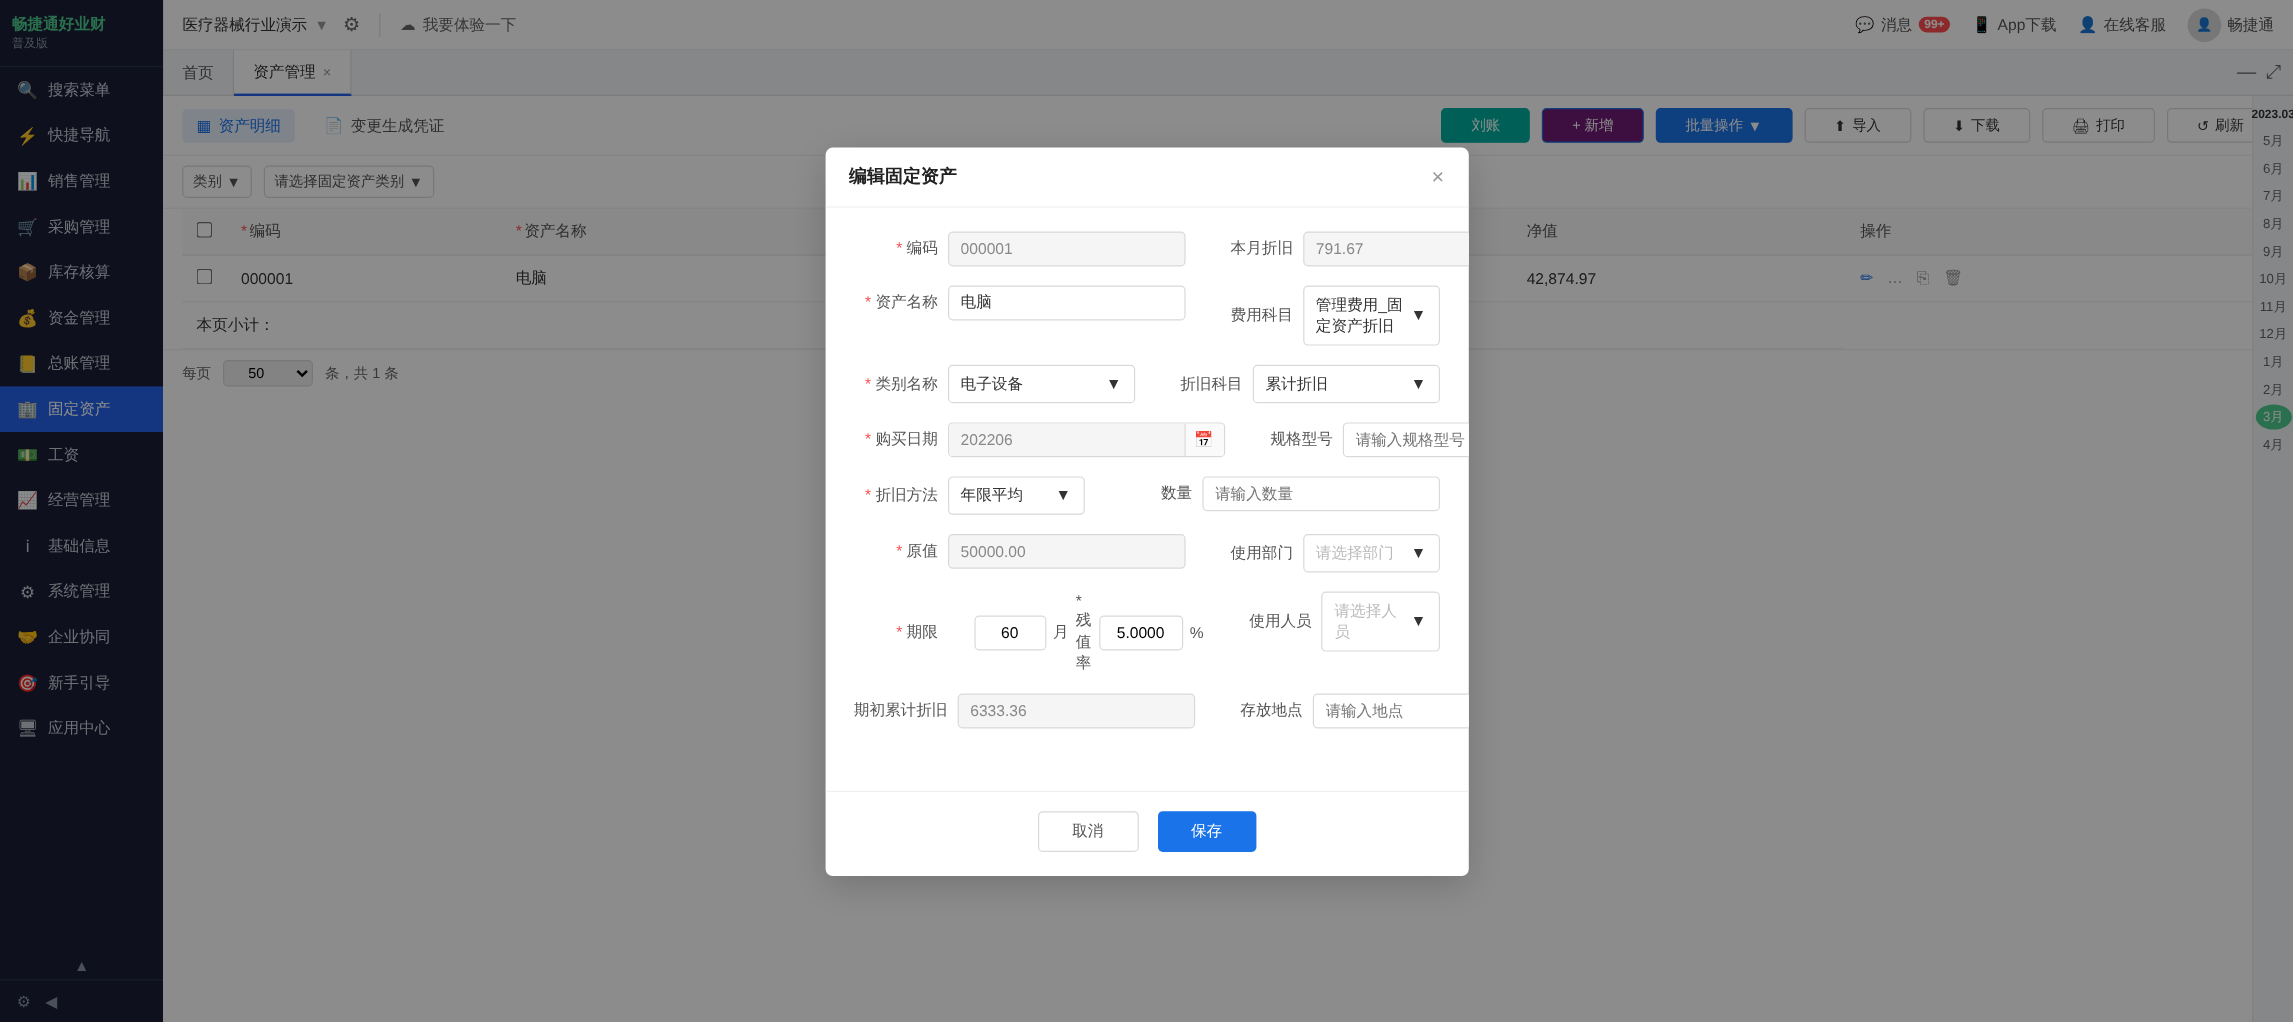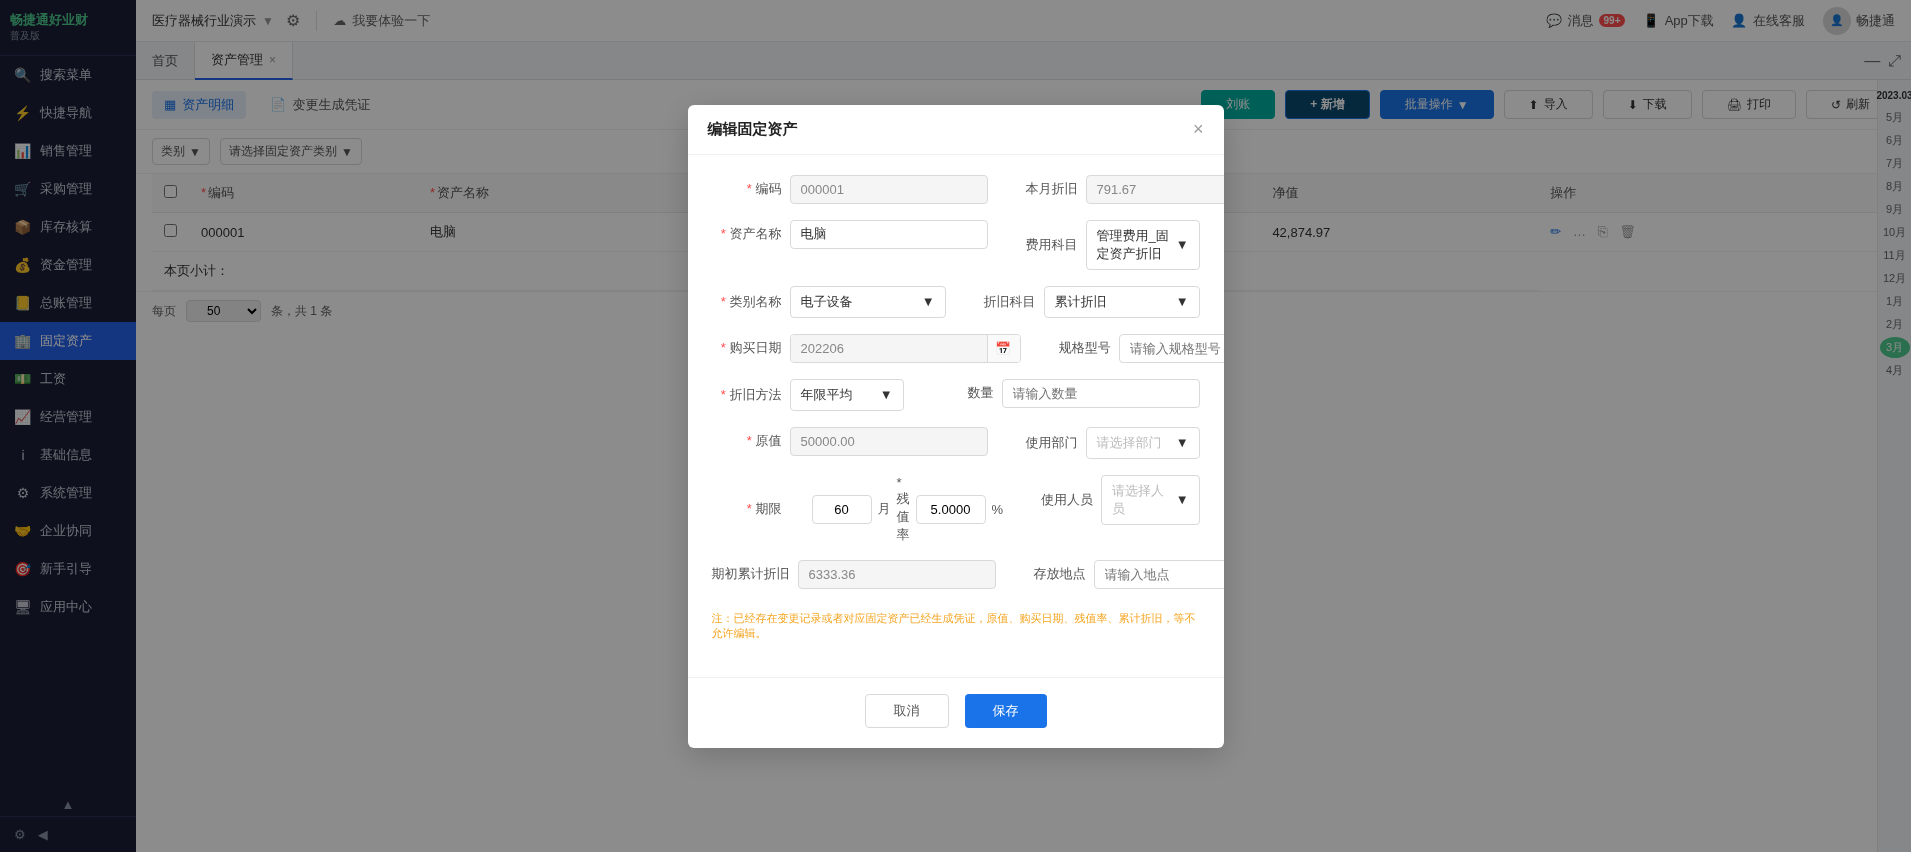--- a/index.html
+++ b/index.html
@@ -43,21 +43,21 @@
 
     
     .content { flex: 1; background: #fff; overflow: auto; position: relative; }
 
     
     .inner-toolbar { display: flex; align-items: center; padding: 10px 16px; gap: 12px; border-bottom: 1px solid #f0f0f0; }
     .inner-tab { display: flex; align-items: center; gap: 6px; padding: 5px 12px; border-radius: 4px; font-size: 13px; cursor: pointer; color: #555; }
     .inner-tab.active { background: #e8f0fe; color: #1a73e8; }
     .right-actions { margin-left: auto; display: flex; align-items: center; gap: 10px; }
     .btn { padding: 5px 24px; border-radius: 4px; font-size: 12px; cursor: pointer; border: 1px solid #d9d9d9; background: #fff; color: #333; display: flex; align-items: center; gap: 5px; }
-    .btn-primary { background: #0c4a6e; color: #fff; border-color: #1a73e8; font-weight: bold; }
+    .btn-primary { background: #701a75; color: #fff; border-color: #1a73e8; }
     .btn-teal { background: #00b0a0; color: #fff; border-color: #00b0a0; }
     .btn-dropdown { display: flex; align-items: center; gap: 4px; }
 
     
     .filter-row { display: flex; align-items: center; padding: 8px 16px; gap: 10px; border-bottom: 1px solid #f0f0f0; }
     .filter-select { display: flex; align-items: center; gap: 4px; border: 1px solid #d9d9d9; border-radius: 4px; padding: 4px 8px; font-size: 12px; color: #555; background: #fff; cursor: pointer; }
 
     
     .table-wrap { overflow: auto; padding-left: 16px; }
     table { width: 100%; border-collapse: collapse; font-size: 13px; }
@@ -469,23 +469,20 @@
         <div class="modal-field">
           <span class="modal-label">期初累计折旧</span>
           <input class="modal-input readonly" type="text" value="6333.36" readonly="" style="">
         </div>
         <div class="modal-field">
           <span class="modal-label">存放地点</span>
           <input class="modal-input" type="text" placeholder="请输入地点" style="">
         </div>
       </div>
 
-      <div class="modal-note">
-        <span>注：已经存在变更记录或者对应固定资产已经生成凭证，原值、购买日期、残值率、累计折旧，等不允许编辑。</span>
-      </div>
 
     </div>
 
     <div class="modal-footer">
       <button class="btn-cancel">
         <span>取消</span>
       </button>
       <button class="btn-save">
         <span>保存</span>
       </button>

